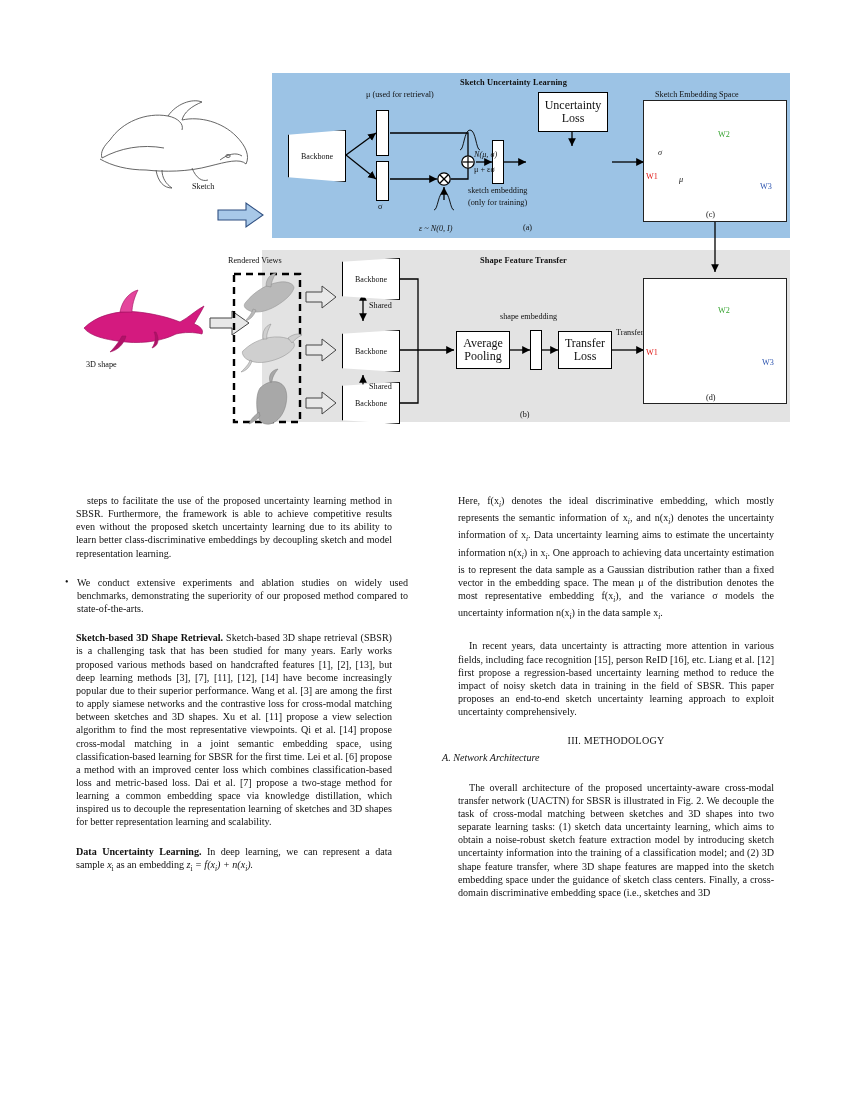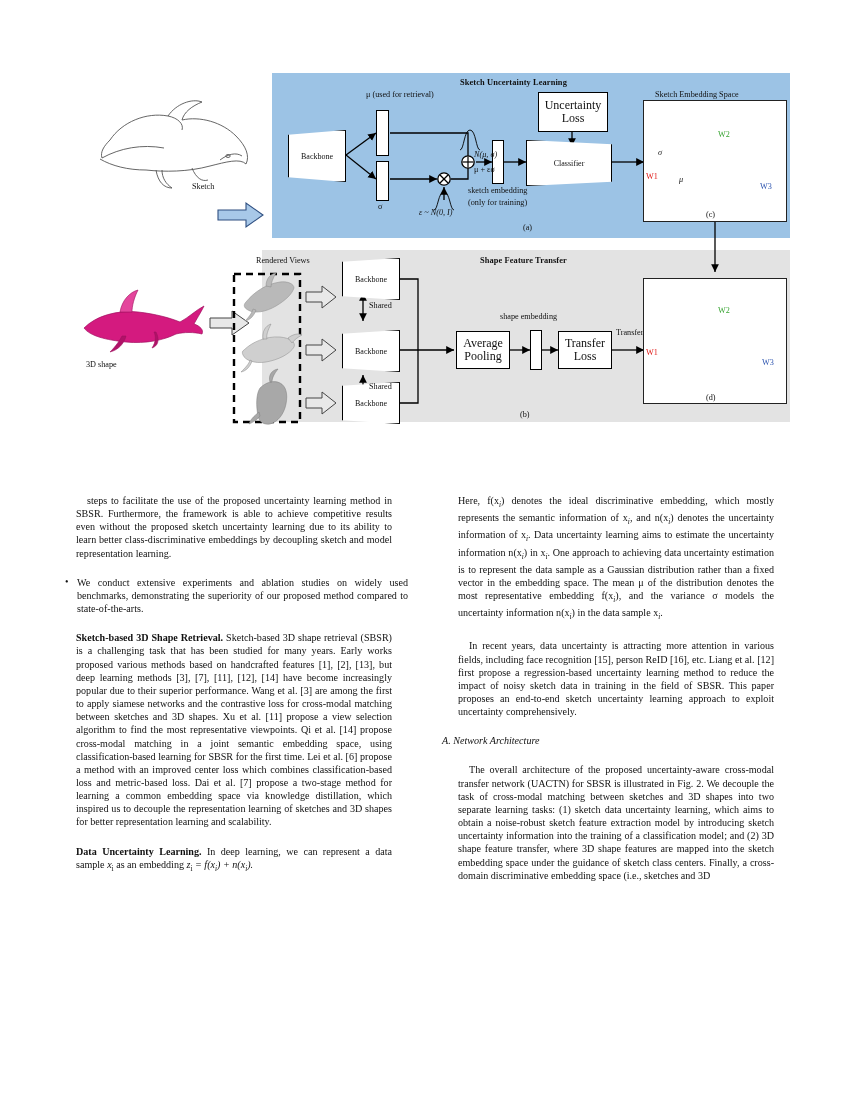--- a/index.html
+++ b/index.html
@@ -291,44 +291,40 @@
     <div class="trapwrap" style="left:228px;top:70px;width:58px;height:52px;">
       <div class="trap right" style="inset:0;"></div>
       <div class="cap">Backbone</div>
     </div>
     <div class="vbar" style="left:316px;top:50px;width:13px;height:46px;"></div>
     <div class="vbar" style="left:316px;top:101px;width:13px;height:40px;"></div>
     <div class="vbar" style="left:432px;top:80px;width:12px;height:44px;"></div>
     <div class="rectbox" style="left:478px;top:32px;width:70px;height:40px;">
       <span><span>Uncertainty</span><br><span>Loss</span></span>
     </div>
-    <div class="trapwrap" style="left:466px;top:80px;width:86px;height:46px;">
-      <div class="trap left" style="inset:0;"></div>
-      <div class="cap">Classifier</div>
-    </div>
     <div class="sqpanel" style="left:583px;top:40px;width:144px;height:122px;"></div>
 
     <div class="flabel" style="left:306px;top:30px;">μ (used for retrieval)</div>
     <div class="flabel" style="left:318px;top:142px;">σ</div>
     <div class="flabel fital" style="left:414px;top:90px;">N(μ, σ)</div>
     <div class="flabel" style="left:414px;top:105px;">μ + εσ</div>
-    <div class="flabel fital" style="left:359px;top:148px;">ε ~ N(0, I)</div>
+    <div class="flabel fital" style="left:359px;top:164px;">ε ~ N(0, I)</div>
     <div class="flabel" style="left:408px;top:126px;font-family:Liberation Serif, serif;">sketch embedding</div>
     <div class="flabel" style="left:408px;top:138px;">(only for training)</div>
     <div class="flabel" style="left:463px;top:163px;">(a)</div>
     <div class="flabel" style="left:132px;top:122px;">Sketch</div>
 
     <div class="flabel" style="left:658px;top:70px;color:#3aa534;">W2</div>
     <div class="flabel" style="left:586px;top:112px;color:#e01b18;">W1</div>
     <div class="flabel" style="left:700px;top:122px;color:#2f56b0;">W3</div>
     <div class="flabel fital" style="left:598px;top:88px;">σ</div>
     <div class="flabel fital" style="left:619px;top:115px;">μ</div>
     <div class="flabel" style="left:646px;top:150px;">(c)</div>
 
-    <div class="flabel" style="left:168px;top:196px;margin-left:28px;">Rendered Views</div>
+    <div class="flabel" style="left:168px;top:196px;">Rendered Views</div>
     <div class="flabel" style="left:26px;top:300px;">3D shape</div>
 
     <div class="trapwrap" style="left:282px;top:198px;width:58px;height:42px;">
       <div class="trap right" style="inset:0;"></div>
       <div class="cap">Backbone</div>
     </div>
     <div class="trapwrap" style="left:282px;top:270px;width:58px;height:42px;">
       <div class="trap right" style="inset:0;"></div>
       <div class="cap">Backbone</div>
     </div>
@@ -363,18 +359,19 @@
     <div class="col colL">
       <p>steps to facilitate the use of the proposed uncertainty learning method in SBSR. Furthermore, the framework is able to achieve competitive results even without the proposed sketch uncertainty learning due to its ability to learn better class-discriminative embeddings by decoupling sketch and model representation learning.</p>
       <p class="bul">We conduct extensive experiments and ablation studies on widely used benchmarks, demonstrating the superiority of our proposed method compared to state-of-the-arts.</p>
       <p class="noind"><span class="bld">Sketch-based 3D Shape Retrieval.</span><span> Sketch-based 3D shape retrieval (SBSR) is a challenging task that has been studied for many years. Early works proposed various methods based on handcrafted features [1], [2], [13], but deep learning methods [3], [7], [11], [12], [14] have become increasingly popular due to their superior performance. Wang et al. [3] are among the first to apply siamese networks and the contrastive loss for cross-modal matching between sketches and 3D shapes. Xu et al. [11] propose a view selection algorithm to find the most representative viewpoints. Qi et al. [14] propose cross-modal matching in a joint semantic embedding space, using classification-based learning for SBSR for the first time. Lei et al. [6] propose a method with an improved center loss which combines classification-based loss and metric-based loss. Dai et al. [7] propose a two-stage method for learning a common embedding space via knowledge distillation, which inspired us to decouple the representation learning of sketches and 3D shapes for better representation learning and scalability.</span></p>
       <p class="noind"><span class="bld">Data Uncertainty Learning.</span><span> In deep learning, we can represent a data sample </span><span class="mathi">x</span><sub>i</sub><span> as an embedding </span><span class="mathi">z</span><sub>i</sub><span class="mathi"> = f(x</span><sub class="mathi">i</sub><span class="mathi">) + n(x</span><sub class="mathi">i</sub><span class="mathi">).</span></p>
     </div>
 
     <div class="col colR">
       <p class="noind"><span>Here, f(x</span><sub class="mathi">i</sub><span>) denotes the ideal discriminative embedding, which mostly represents the semantic information of x</span><sub class="mathi">i</sub><span>, and n(x</span><sub class="mathi">i</sub><span>) denotes the uncertainty information of x</span><sub class="mathi">i</sub><span>. Data uncertainty learning aims to estimate the uncertainty information n(x</span><sub class="mathi">i</sub><span>) in x</span><sub class="mathi">i</sub><span>. One approach to achieving data uncertainty estimation is to represent the data sample as a Gaussian distribution rather than a fixed vector in the embedding space. The mean μ of the distribution denotes the most representative embedding f(x</span><sub class="mathi">i</sub><span>), and the variance σ models the uncertainty information n(x</span><sub class="mathi">i</sub><span>) in the data sample x</span><sub class="mathi">i</sub><span>.</span></p>
       <p>In recent years, data uncertainty is attracting more attention in various fields, including face recognition [15], person ReID [16], etc. Liang et al. [12] first propose a regression-based uncertainty learning method to reduce the impact of noisy sketch data in training in the field of SBSR. This paper proposes an end-to-end sketch uncertainty learning approach to exploit uncertainty comprehensively.</p>
+      <h2 class="sec2">III.  METHODOLOGY</h2>
       <h3 class="sub">A. Network Architecture</h3>
       <p>The overall architecture of the proposed uncertainty-aware cross-modal transfer network (UACTN) for SBSR is illustrated in Fig. 2. We decouple the task of cross-modal matching between sketches and 3D shapes into two separate learning tasks: (1) sketch data uncertainty learning, which aims to obtain a noise-robust sketch feature extraction model by introducing sketch uncertainty information into the training of a classification model; and (2) 3D shape feature transfer, where 3D shape features are mapped into the sketch embedding space under the guidance of sketch class centers. Finally, a cross-domain discriminative embedding space (i.e., sketches and 3D</p>
     </div>
 
   </div>
 </div>
 
 </body></html>

